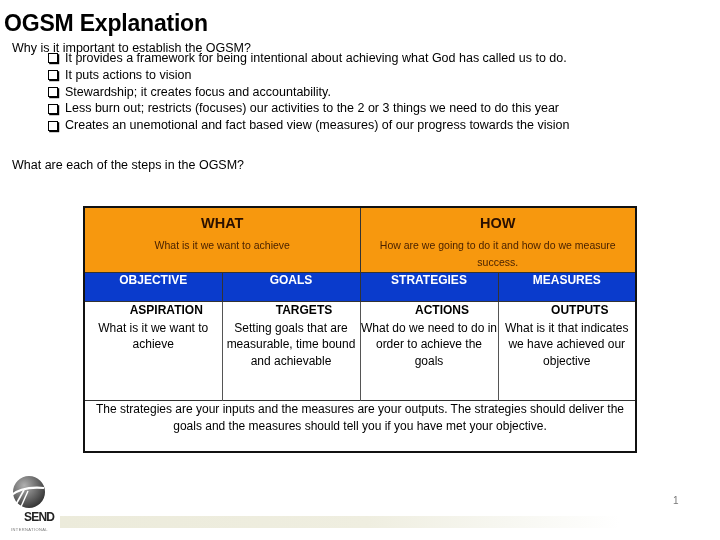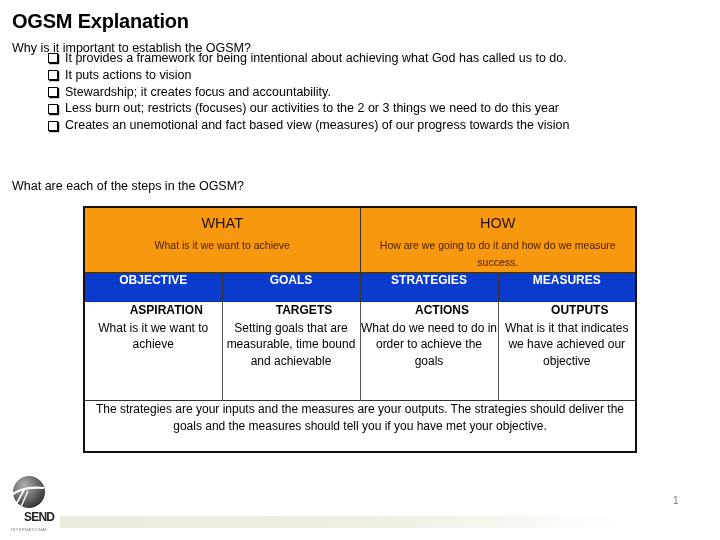--- a/index.html
+++ b/index.html
@@ -1,51 +1,51 @@
 <!DOCTYPE html>
 <html><head>
 <meta charset="utf-8">
 <style>
   html, body { margin: 0; padding: 0; }
   body {
     width: 720px; height: 540px; background: #ffffff; position: relative; overflow: hidden;
     font-family: "Liberation Sans", "DejaVu Sans", sans-serif; color: #000;
   }
   .title {
-    position: absolute; left: 12px; top: 10px;
-    font-size: 20px; font-weight: bold; letter-spacing: -0.2px;
+    position: absolute; left: 4px; top: 10px;
+    font-size: 23px; font-weight: bold; letter-spacing: -0.2px;
   }
   .intro {
     position: absolute; left: 12px; top: 41px; font-size: 12.5px;
   }
   .bullets {
     position: absolute; left: 48px; top: 50px; margin: 0; padding: 0; list-style: none;
   }
   .bullets li {
     font-size: 12.5px; height: 16.8px; line-height: 16.8px; white-space: nowrap;
     display: flex; align-items: center;
   }
   .checkbox-icon {
     display: inline-block; width: 8px; height: 8px; border: 1.3px solid #000;
     margin-right: 7px; box-shadow: 1.2px 1.2px 0 #000; flex: none;
   }
   .question {
-    position: absolute; left: 12px; top: 158px; font-size: 12.5px; margin-top: 21px;
+    position: absolute; left: 12px; top: 158px; font-size: 12.5px;
   }
   table.ogsm {
     position: absolute; left: 83px; top: 206px; width: 554px;
     border-collapse: collapse; border: 2.5px solid #111; table-layout: fixed;
     font-size: 12px; text-align: center;
   }
   table.ogsm td { padding: 0; vertical-align: top; }
   .hdr-top td {
     background: #f7980e; color: #3a1a00; height: 64px;
     border-right: 1.5px solid #333;
   }
-  .hdr-top .big { font-size: 14.5px; font-weight: normal; margin-top: 7px; color: #2a1000; }
+  .hdr-top .big { font-size: 14.5px; font-weight: bold; margin-top: 7px; color: #2a1000; }
   .hdr-top .sub { font-size: 10.5px; color: #4a2200; margin-top: 6px; line-height: 17px; padding: 0 8px; }
   .hdr-blue td {
     background: #0a3bcc; color: #ffffff; font-weight: bold; font-size: 12px;
     height: 28px; vertical-align: middle; border-right: 1.5px solid #333;
     border-top: 1.5px solid #333;
   }
   .body-row td {
     height: 98px; border-right: 1.5px solid #555; border-top: 1.5px solid #333;
     padding: 5px 4px 0 4px; font-size: 12px; line-height: 16.5px;
   }

